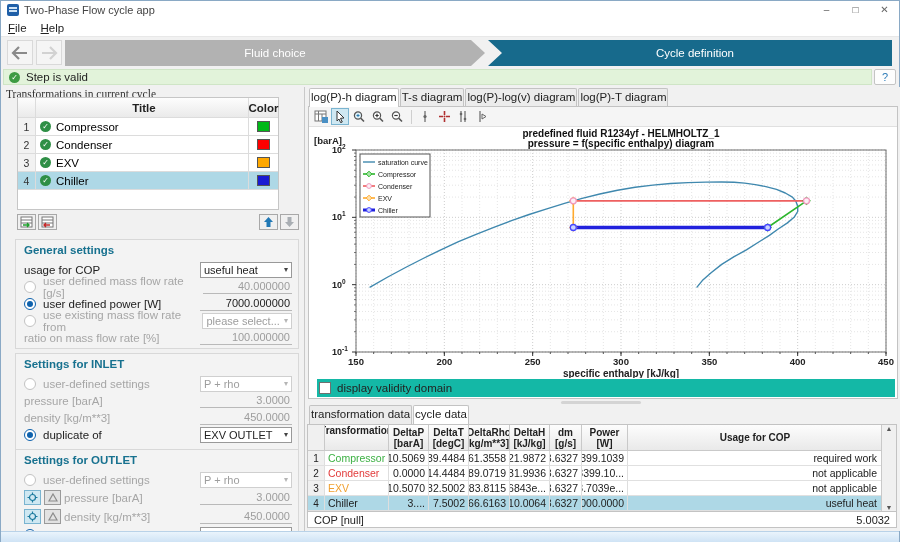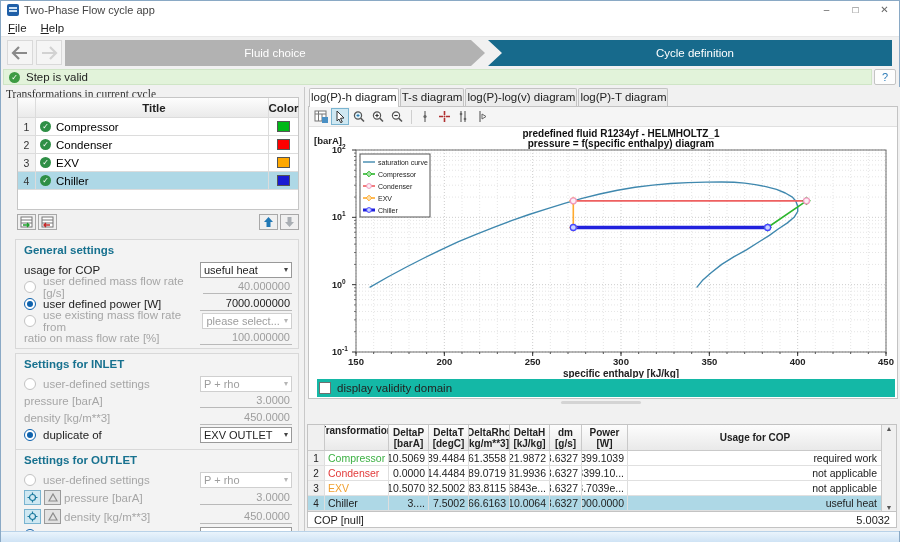--- a/index.html
+++ b/index.html
@@ -26,21 +26,21 @@
   .step2 span{ margin-left:10px; }
 
   
   .statusbar { position:absolute; left:2px; top:68px; width:869px; height:16px; background:#e2f3da; border:1px solid #cfe5c6; display:flex; align-items:center; font-size:11.5px; color:#222; }
   .okicon { width:11px; height:11px; border-radius:50%; background:#3d9b43; color:#fff; font-size:8px; line-height:11px; text-align:center; margin:0 6px 0 5px; }
   .helpbtn { position:absolute; right:3px; top:68px; width:22px; height:16px; background:#fdfdfd; border:1px solid #c4c4c4; color:#2c7bb8; font-size:11px; text-align:center; line-height:15px; border-radius:2px; }
 
   
   .leftpanel { position:absolute; left:0; top:86px; width:304px; height:444px; background:#f1f1f1; border-right:1px solid #c9c9c9; }
   .lp-label { position:absolute; left:5px; top:1px; font-size:11.5px; color:#333;font-family:Liberation Serif, serif; }
-  .ttable { position:absolute; left:16px; top:10px; width:282px; height:113px; background:#fff; border:1px solid #c6c6c6; }
+  .ttable { position:absolute; left:16px; top:10px; width:262px; height:113px; background:#fff; border:1px solid #c6c6c6; }
   .trow { display:flex; height:18px; border-bottom:1px solid #dcdcdc; font-size:11.5px; align-items:stretch; }
   .trow.header { height:20px; background:linear-gradient(#fdfdfd,#eaeaea); font-weight:bold; color:#222; }
   .tcell-num { width:18px; background:#f2f2f2; border-right:1px solid #dcdcdc; text-align:center; line-height:18px; font-size:10.5px; color:#333; }
   .trow.header .tcell-num{ background:transparent; }
   .tcell-title { flex:1; display:flex; align-items:center; padding-left:4px; border-right:1px solid #dcdcdc; }
   .trow.header .tcell-title { justify-content:center; }
   .tcell-color { width:29px; display:flex; align-items:center; justify-content:center; }
   .trow.sel { background:#aed8e6; }
   .trow.sel .tcell-num { background:#aed8e6; }
   .chk { width:11px; height:11px; border-radius:50%; background:#2f8f46; color:#fff; font-size:8px; line-height:11px; text-align:center; margin-right:5px; flex:none; }
@@ -587,20 +587,24 @@
           <text x="68" y="84.5" font-family="&quot;Liberation Sans&quot;,sans-serif" font-size="7" fill="#222">Chiller</text>
         </svg>
       <div class="validrow">
         <span class="cb"></span>
         <span>display validity domain</span>
       </div>
     </div>
 
     <div class="splitter"></div>
 
+    <div class="datatabs">
+      <div class="tab">transformation data</div>
+      <div class="tab active">cycle data</div>
+    </div>
 
     <div class="dgrid">
       <div class="hrow">
         <div class="c n"></div>
         <div class="c name">
             <span>Transformation</span>
           </div>
         <div class="c w1">
             <span>DeltaP</span>
             <span>[barA]</span>

